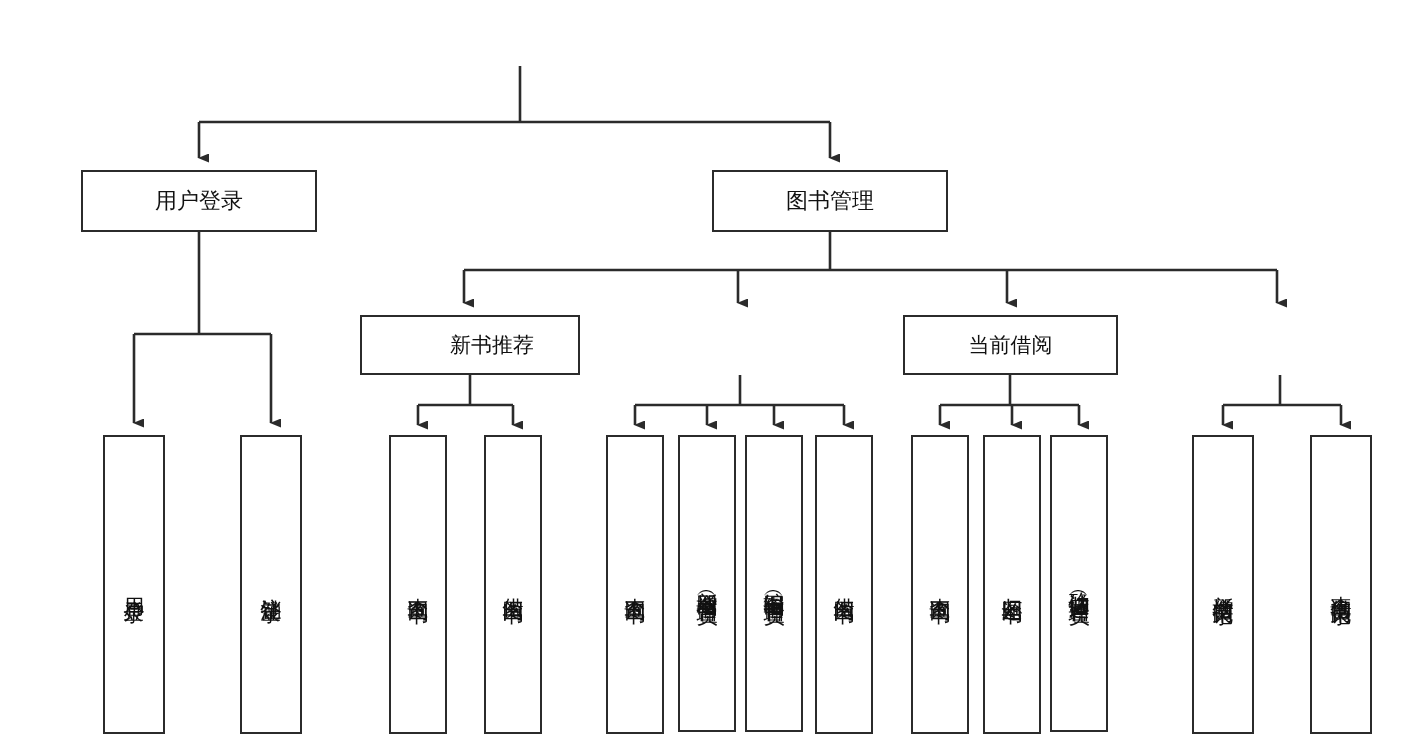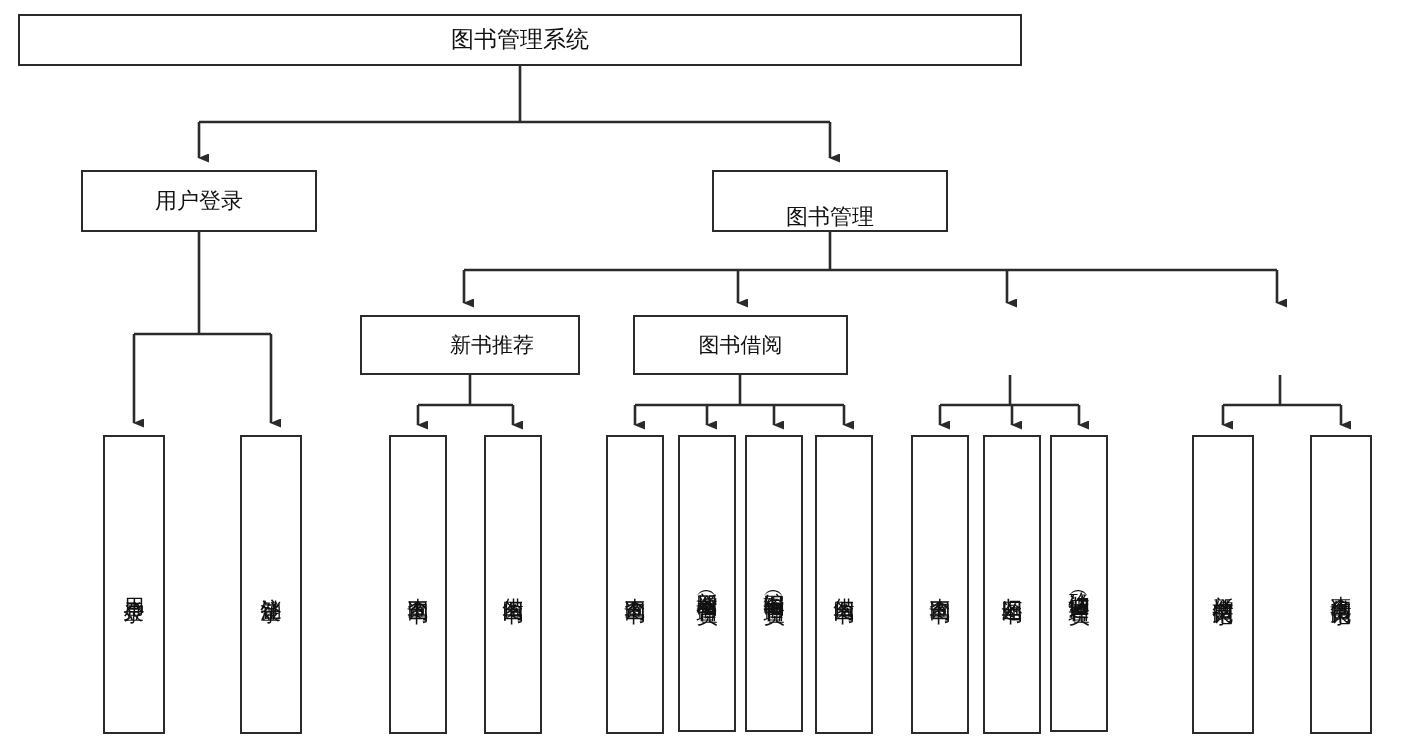--- a/index.html
+++ b/index.html
@@ -125,36 +125,33 @@
       <path d="M1012,405 L1012,425" marker-end="url(#arw)"></path>
       <path d="M1079,405 L1079,425" marker-end="url(#arw)"></path>
 
       <path d="M1280,375 L1280,405"></path>
       <path d="M1223,405 L1341,405"></path>
       <path d="M1223,405 L1223,425" marker-end="url(#arw)"></path>
       <path d="M1341,405 L1341,425" marker-end="url(#arw)"></path>
     </g>
   </svg>
 
-  <div class="node root" style="left:18px; top:14px; width:1004px; height:52px;">
-    <span class="lbl">图书管理系统</span>
-  </div>
 
   <div class="node lvl2" style="left:81px; top:170px; width:236px; height:62px;">
     <span class="lbl">用户登录</span>
   </div>
-  <div class="node lvl2" style="left:712px; top:170px; width:236px; height:62px;align-items:flex-end;">
+  <div class="node lvl2" style="left:712px; top:170px; width:236px; height:62px;">
     <span class="lbl">图书管理</span>
   </div>
 
   <div class="node lvl3" style="left:360px; top:315px; width:220px; height:60px;padding-left:44px;">
     <span class="lbl">新书推荐</span>
   </div>
-  <div class="node lvl3" style="left:633px; top:315px; width:215px; height:60px;">
-    <span class="lbl">图书借阅</span>
+  <div class="node lvl3" style="left:903px; top:315px; width:215px; height:60px;">
+    <span class="lbl">当前借阅</span>
   </div>
 
   <div class="node leaf" style="left:103px; top:435px; width:62px; height:299px;">
     <span class="lbl">用户登录</span>
   </div>
   <div class="node leaf" style="left:240px; top:435px; width:62px; height:299px;">
     <span class="lbl">注销登录</span>
   </div>
 
   <div class="node leaf" style="left:389px; top:435px; width:58px; height:299px;">

